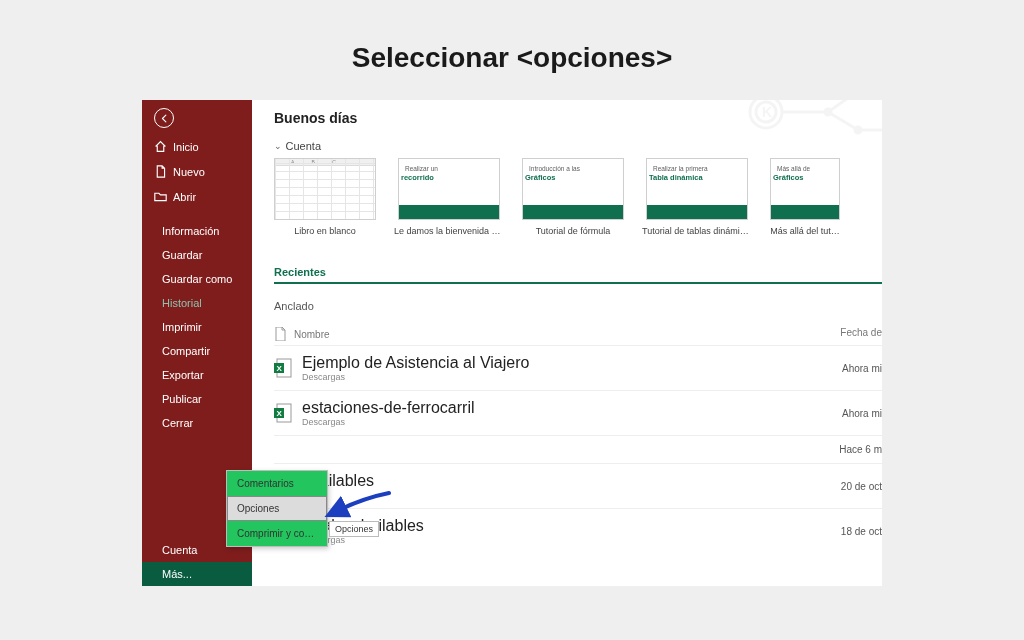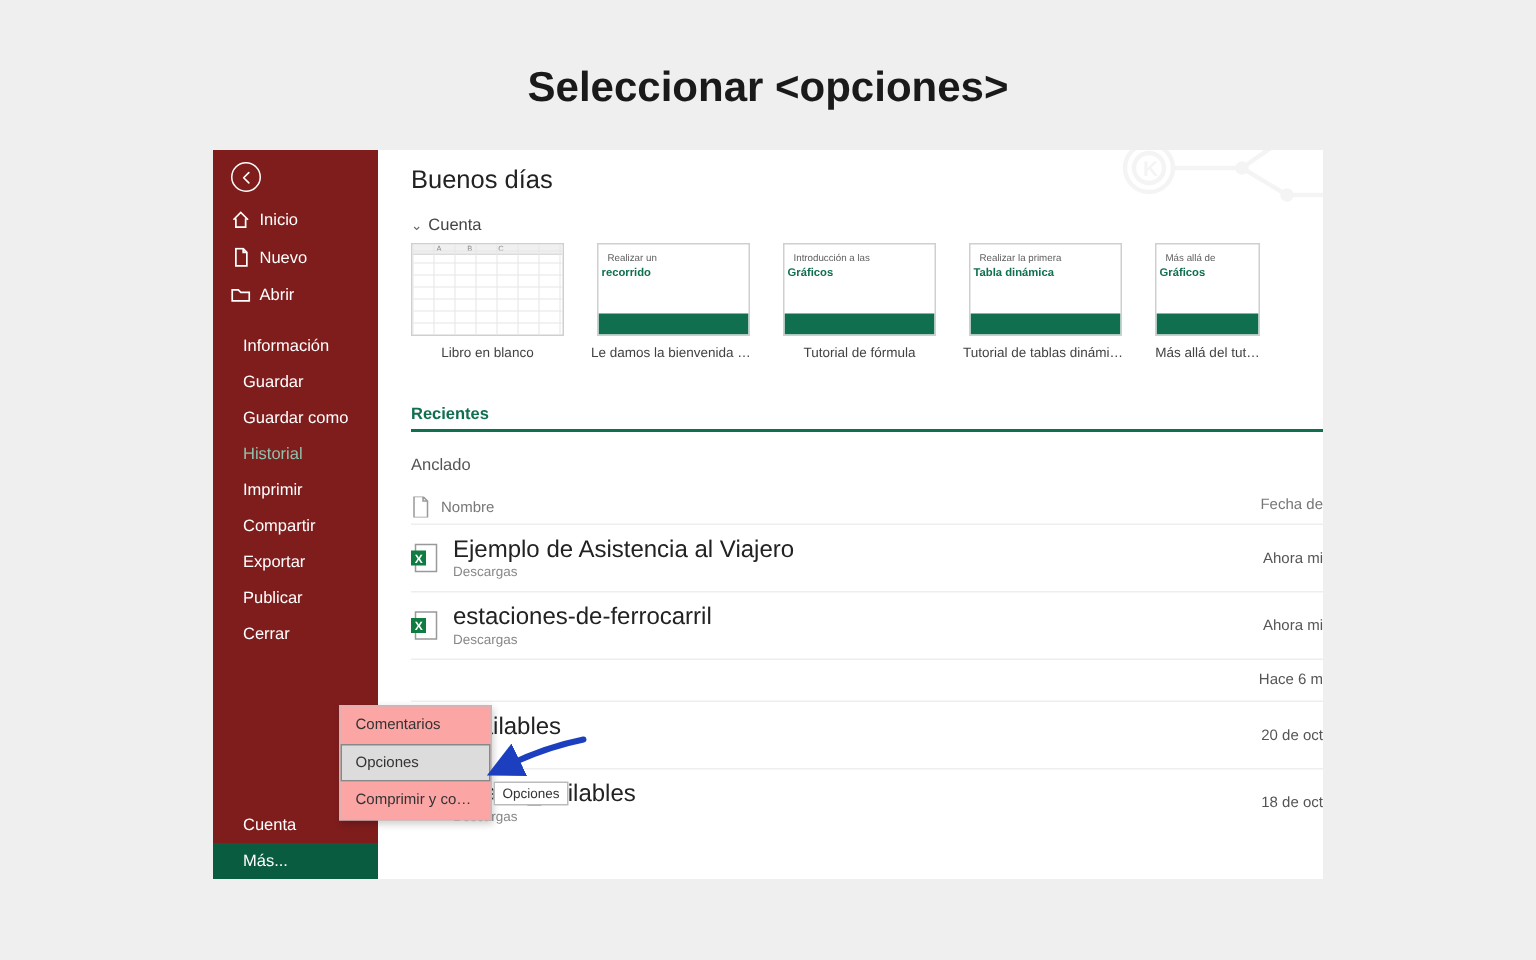--- a/index.html
+++ b/index.html
@@ -64,22 +64,22 @@
   
   .main {
     flex: 1;
     padding: 10px 0 0 22px;
     display: flex;
     flex-direction: column;
     position: relative;
     overflow: hidden;
   }
   .greeting {
-    font-size: 17px;
-    font-weight: 400;
+    font-size: 14px;
+    font-weight: 700;
     color: #222;
     margin-bottom: 14px;
   }
   .section-label {
     font-size: 11px;
     color: #444;
     display: flex;
     align-items: center;
     gap: 4px;
     margin-bottom: 6px;
@@ -184,21 +184,21 @@
   .wm {
     position:absolute; top:-6px; right:-6px;
     opacity:0.15;
   }
   
   .popup {
     position:absolute;
     left: 84px; 
     top: 370px;
     width: 102px;
-    background:#fca5a5;
+    background:#22c55e;
     border:1px solid #bdbdbd;
     box-shadow: 1px 2px 5px rgba(0,0,0,0.2);
     font-size: 10px;
     color:#333;
     z-index:20;
   }
   .popup .p-item{
     padding:7px 10px;
     white-space:nowrap; overflow:hidden; text-overflow:ellipsis;
     cursor:pointer;

